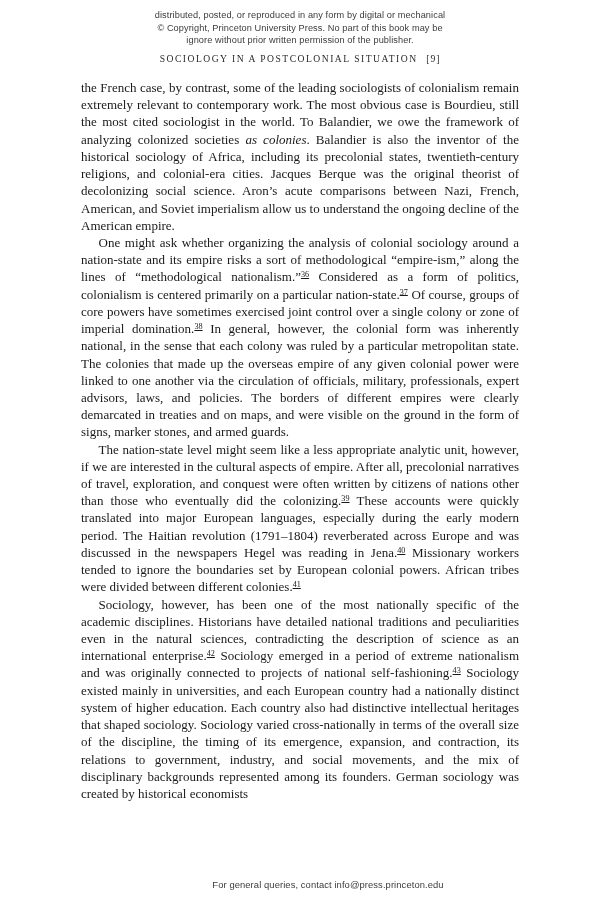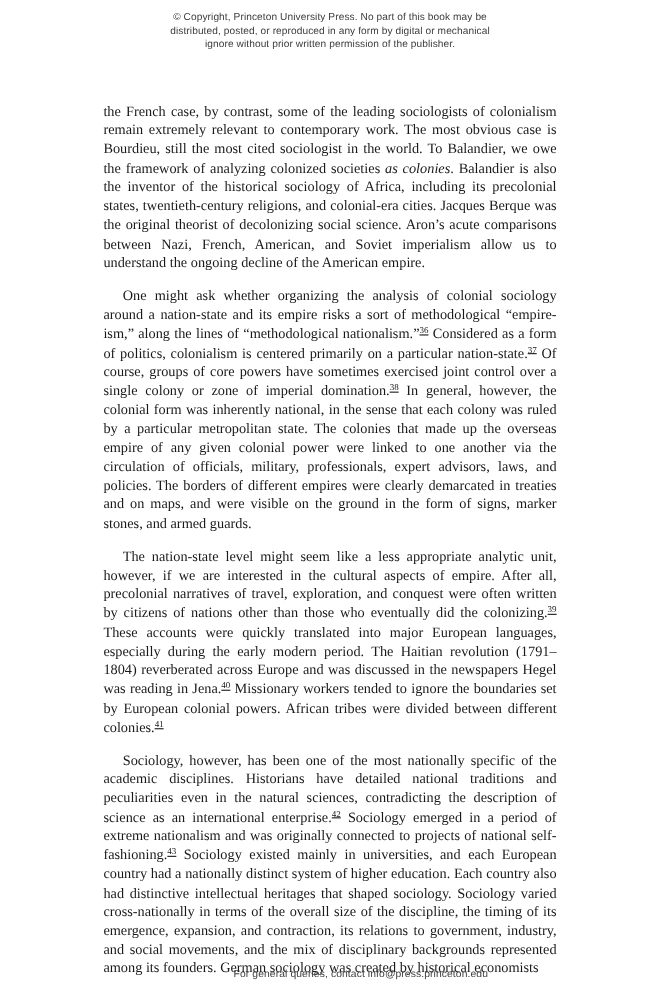--- a/index.html
+++ b/index.html
@@ -66,21 +66,21 @@
     top: 79px;
     width: 438px;
     font-size: 13.0px;
     line-height: 17.22px;
     text-align: justify;
     text-justify: inter-word;
     color: #191919;
     hyphens: none;
   }
   .body-block p {
-    margin: 13px;
+    margin: 0;
     text-indent: 0;
   }
   .body-block p.indent {
     text-indent: 1.35em;
   }
   .body-block sup {
     font-size: 0.63em;
     line-height: 0;
     vertical-align: 0.52em;
     text-decoration: underline;
@@ -100,25 +100,28 @@
     letter-spacing: 0.01em;
     padding-left: 28px;
   }
 </style>
 </head>
 <body>
 
 <div class="page">
 
   <div class="copyright">
+    <div>distributed, posted, or reproduced in any form by digital or mechanical</div>
     <div>© Copyright, Princeton University Press. No part of this book may be</div>
-    <div>distributed, posted, or reproduced in any form by digital or mechanical</div>
     <div>ignore without prior written permission of the publisher.</div>
   </div>
 
+  <div class="running-head">
+    <span class="rh-title">SOCIOLOGY IN A POSTCOLONIAL SITUATION</span><span class="rh-folio">[9]</span>
+  </div>
 
   <div class="body-block">
       <p>the French case, by contrast, some of the leading sociologists of colonialism remain extremely relevant to contemporary work. The most obvious case is Bourdieu, still the most cited sociologist in the world. To Balandier, we owe the framework of analyzing colonized societies <i>as colonies</i>. Balandier is also the inventor of the historical sociology of Africa, including its precolonial states, twentieth-century religions, and colonial-era cities. Jacques Berque was the original theorist of decolonizing social science. Aron’s acute comparisons between Nazi, French, American, and Soviet imperialism allow us to understand the ongoing decline of the American empire.</p>
       <p class="indent">One might ask whether organizing the analysis of colonial sociology around a nation-state and its empire risks a sort of methodological “empire-ism,” along the lines of “methodological nationalism.”<sup>36</sup> Considered as a form of politics, colonialism is centered primarily on a particular nation-state.<sup>37</sup> Of course, groups of core powers have sometimes exercised joint control over a single colony or zone of imperial domination.<sup>38</sup> In general, however, the colonial form was inherently national, in the sense that each colony was ruled by a particular metropolitan state. The colonies that made up the overseas empire of any given colonial power were linked to one another via the circulation of officials, military, professionals, expert advisors, laws, and policies. The borders of different empires were clearly demarcated in treaties and on maps, and were visible on the ground in the form of signs, marker stones, and armed guards.</p>
       <p class="indent">The nation-state level might seem like a less appropriate analytic unit, however, if we are interested in the cultural aspects of empire. After all, precolonial narratives of travel, exploration, and conquest were often written by citizens of nations other than those who eventually did the colonizing.<sup>39</sup> These accounts were quickly translated into major European languages, especially during the early modern period. The Haitian revolution (1791–1804) reverberated across Europe and was discussed in the newspapers Hegel was reading in Jena.<sup>40</sup> Missionary workers tended to ignore the boundaries set by European colonial powers. African tribes were divided between different colonies.<sup>41</sup></p>
       <p class="indent">Sociology, however, has been one of the most nationally specific of the academic disciplines. Historians have detailed national traditions and peculiarities even in the natural sciences, contradicting the description of science as an international enterprise.<sup>42</sup> Sociology emerged in a period of extreme nationalism and was originally connected to projects of national self-fashioning.<sup>43</sup> Sociology existed mainly in universities, and each European country had a nationally distinct system of higher education. Each country also had distinctive intellectual heritages that shaped sociology. Sociology varied cross-nationally in terms of the overall size of the discipline, the timing of its emergence, expansion, and contraction, its relations to government, industry, and social movements, and the mix of disciplinary backgrounds represented among its founders. German sociology was created by historical economists</p>
     </div>
 
   <div class="footer">For general queries, contact info@press.princeton.edu</div>
 

